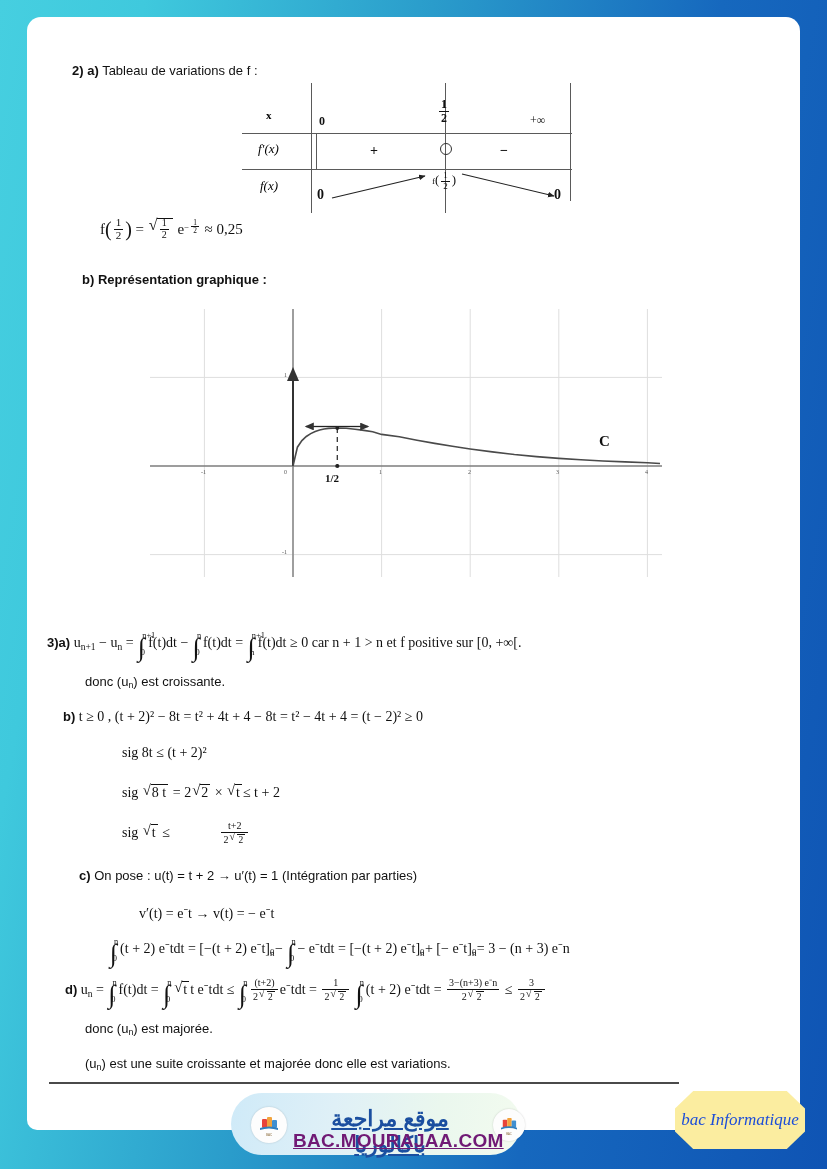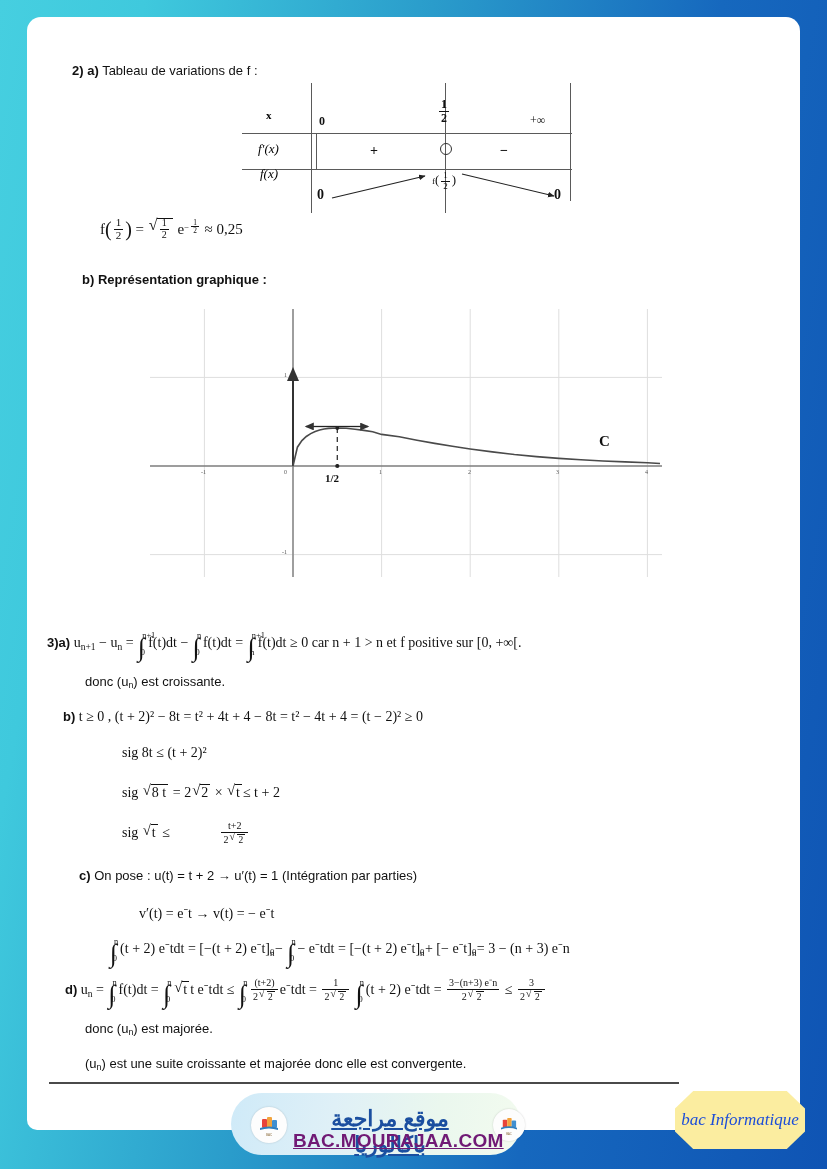--- a/index.html
+++ b/index.html
@@ -87,21 +87,21 @@
         <div class="vt-rule" style="left:0px;top:50px;width:330px;height:1.3px;"></div>
         <div class="vt-rule" style="left:0px;top:86px;width:330px;height:1.3px;"></div>
 
         <div class="vt-v" style="left:69px;top:0px;height:130px;"></div>
         <div class="vt-v" style="left:74px;top:50px;height:36px;"></div>
         <div class="vt-v" style="left:203px;top:0px;height:130px;"></div>
         <div class="vt-v" style="left:328px;top:0px;height:118px;"></div>
 
         <div class="vt-lab" style="left:24px;top:26px;font-size:11px;font-weight:bold;font-style:normal;">x</div>
         <div class="vt-lab" style="left:16px;top:58px;font-size:13px;">f′(<span style="font-style:italic;">x</span>)</div>
-        <div class="vt-lab" style="left:18px;top:83px;font-size:13px;">f(<span style="font-style:italic;">x</span>)</div>
+        <div class="vt-lab" style="left:18px;top:95px;font-size:13px;">f(<span style="font-style:italic;">x</span>)</div>
 
         <div class="line ser b" style="left:77px;top:31px;font-size:12px;">0</div>
         <div class="line ser" style="left:195px;top:16px;font-size:12px;">
           <span class="fr"><span class="num b">1</span><span class="den b">2</span></span>
         </div>
         <div class="line ser" style="left:288px;top:30px;font-size:12px;">+∞</div>
 
         <div class="line ser b" style="left:128px;top:60px;font-size:14px;">+</div>
         <div style="position:absolute;left:198px;top:60px;width:10px;height:10px;border:1.3px solid #333;border-radius:50%;"></div>
         <div class="line ser b" style="left:258px;top:60px;font-size:14px;">−</div>
@@ -263,21 +263,21 @@
         <span class="fr" style="font-size:10px;"><span class="num">3−(n+3) e⁻n</span><span class="den"><span>2</span><span class="sq" style="font-size:.95em;"><span class="bar">2</span></span></span></span>
         <span>≤</span>
         <span class="fr" style="font-size:10px;"><span class="num">3</span><span class="den"><span>2</span><span class="sq" style="font-size:.95em;"><span class="bar">2</span></span></span></span>
       </div>
 
       <div class="line txt" style="left:58px;top:1004px;font-size:13px;">
         <span>donc (u</span><sub>n</sub><span>) est majorée.</span>
       </div>
 
       <div class="line txt" style="left:58px;top:1039px;font-size:13px;">
-        <span>(u</span><sub>n</sub><span>) est une suite croissante et majorée donc elle est convergente.</span>
+        <span>(u</span><sub>n</sub><span>) est une suite croissante et majorée donc elle est variations.</span>
       </div>
 
       <div class="hr" style="left:22px;top:1065px;width:630px;"></div>
 
       <div class="pill" style="left:204px;top:1076px;width:290px;height:62px;"></div>
 
       <div class="logo" style="left:224px;top:1090px;width:36px;height:36px;">
         <svg width="36" height="36" viewBox="0 0 36 36">
           <rect x="11" y="12" width="5" height="9" rx="1" fill="#e8443a"></rect>
           <rect x="16" y="10" width="5" height="11" rx="1" fill="#f2a33c"></rect>

